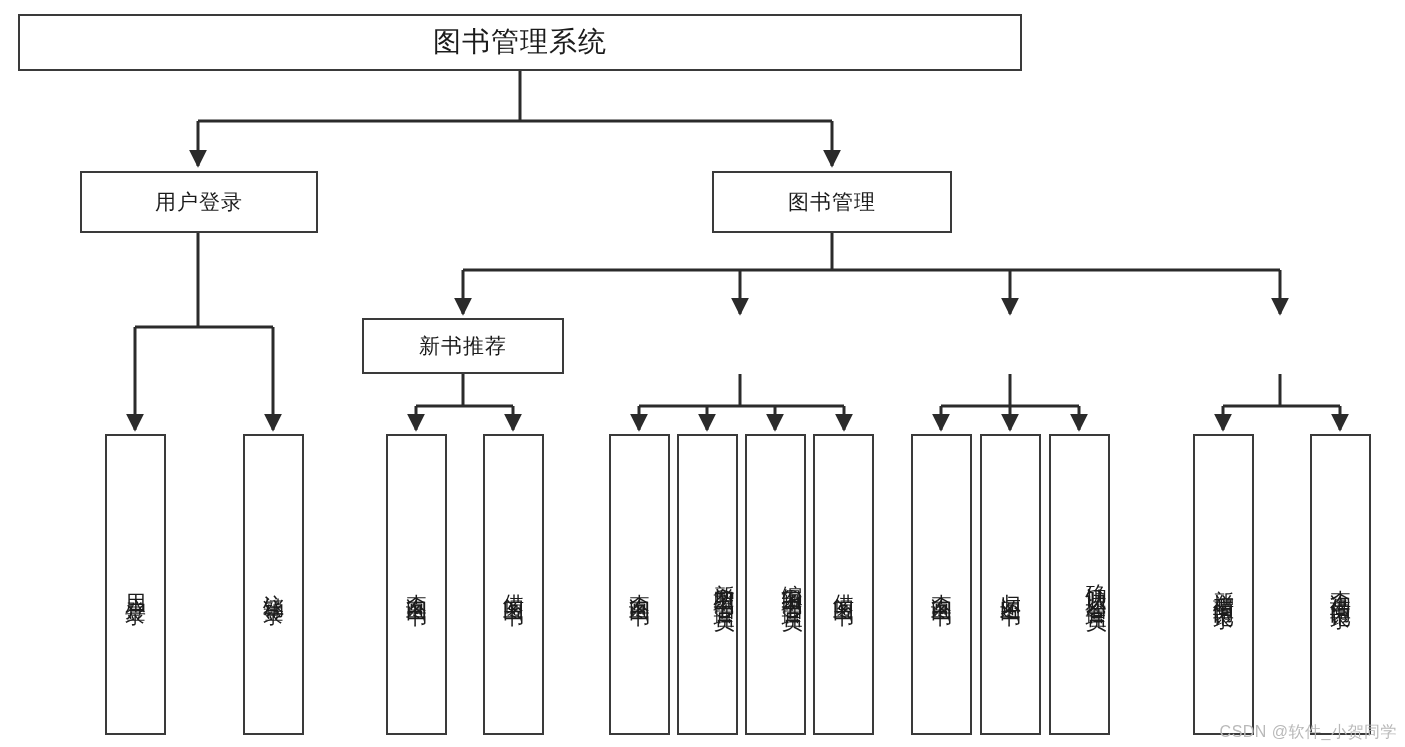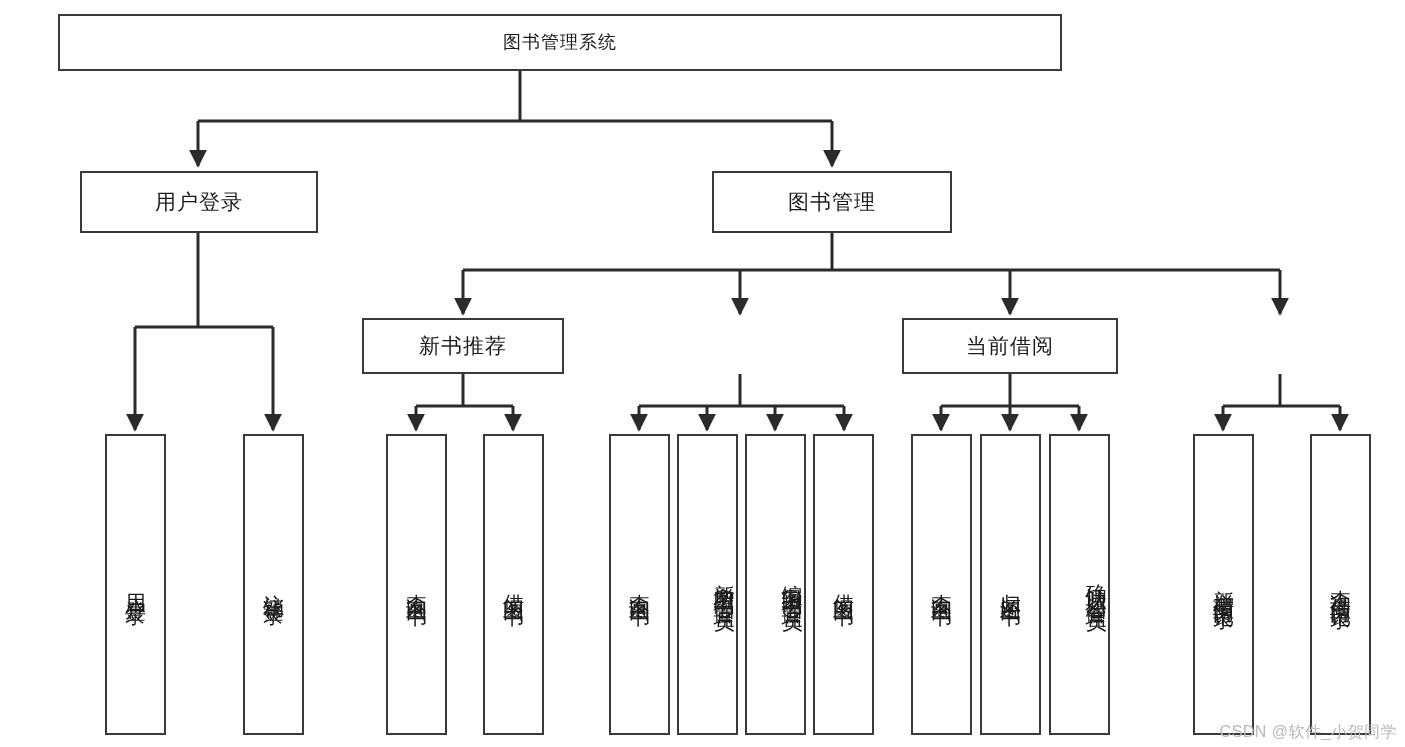--- a/index.html
+++ b/index.html
@@ -22,21 +22,21 @@
     display:flex;
     align-items:center;
     justify-content:center;
     color:#1b1b1b;
   }
   .node.horiz{
     font-size:21px;
     letter-spacing:1px;
     line-height:1.1;
   }
-  .node.root{font-size:18px;margin-left:40px;}
+  .node.root{font-size:28px;}
   .node.vert{
     writing-mode:vertical-rl;
     text-orientation:upright;
     font-size:21px;
     line-height:1.15;
     letter-spacing:4px;
     padding:10px 0;
     align-items:flex-start;
     justify-content:center;
   }
@@ -119,23 +119,20 @@
   <div class="node horiz" style="left:80px;top:171px;width:238px;height:62px;">
     <span>用户登录</span>
   </div>
   <div class="node horiz" style="left:712px;top:171px;width:240px;height:62px;">
     <span>图书管理</span>
   </div>
 
   <div class="node horiz" style="left:362px;top:318px;width:202px;height:56px;">
     <span>新书推荐</span>
   </div>
-  <div class="node horiz" style="left:902px;top:318px;width:216px;height:56px;">
-    <span>当前借阅</span>
-  </div>
 
   <div class="node vert centered" style="left:105px;top:434px;width:61px;height:301px;">
     <span class="vtext">用户登录</span>
   </div>
   <div class="node vert centered" style="left:243px;top:434px;width:61px;height:301px;">
     <span class="vtext">注销登录</span>
   </div>
 
   <div class="node vert centered" style="left:386px;top:434px;width:61px;height:301px;">
     <span class="vtext">查询图书</span>

